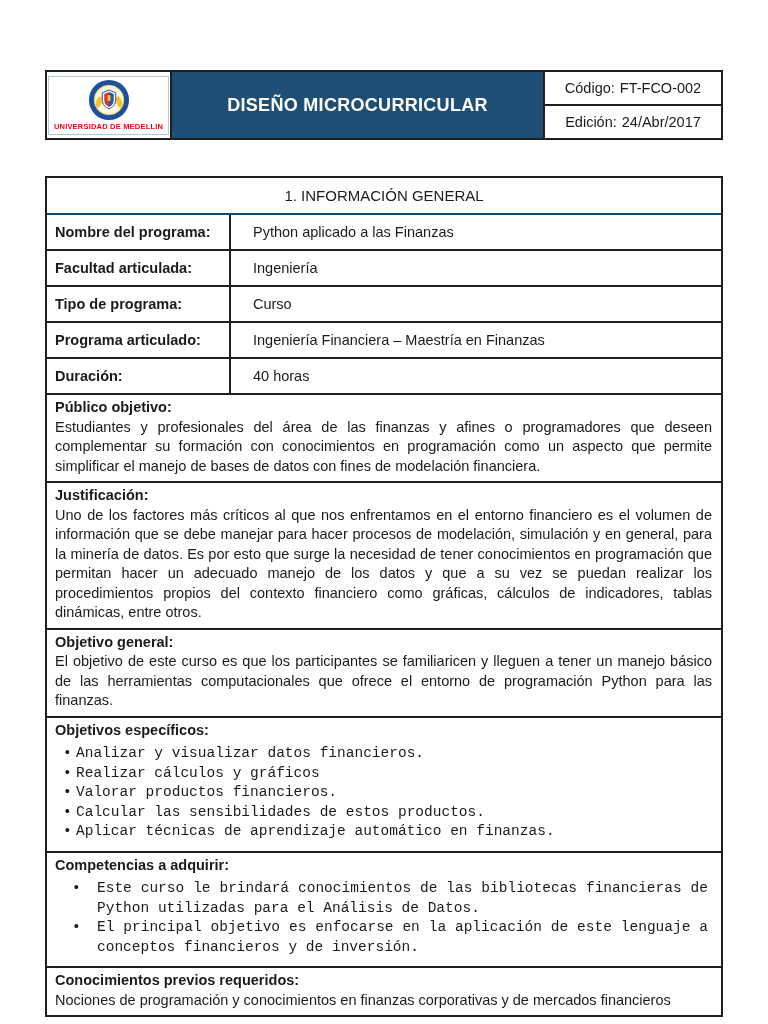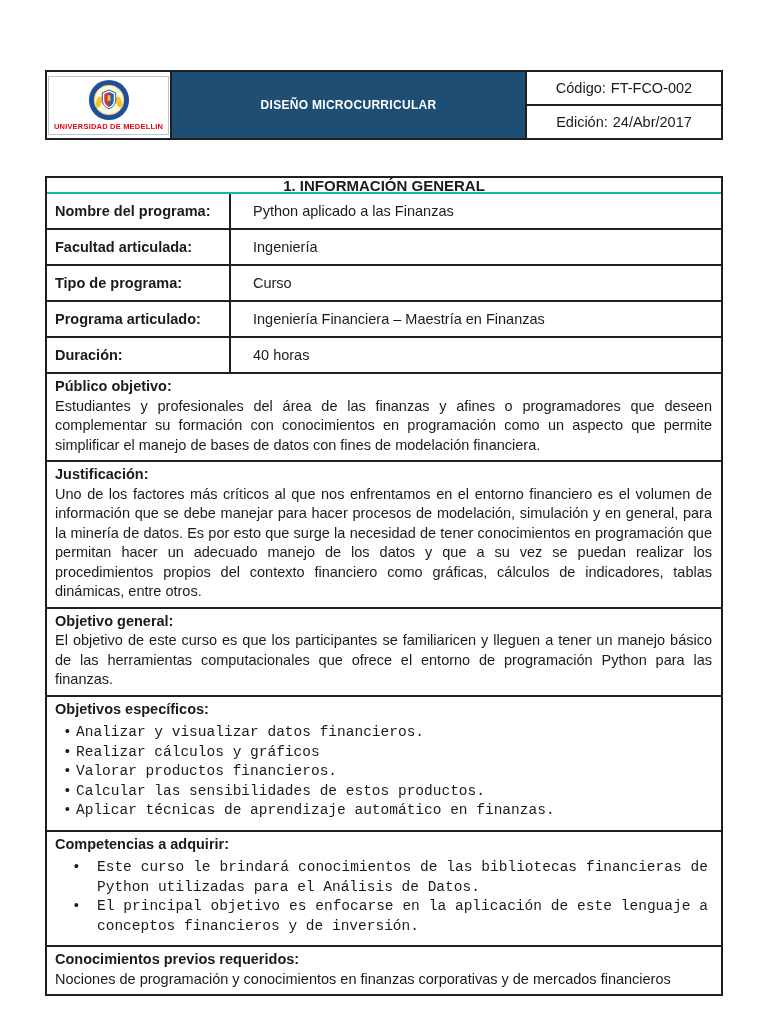--- a/index.html
+++ b/index.html
@@ -22,39 +22,39 @@
   .logo-frame {
     border:1px solid #b9c6d6; padding:2px 5px 3px 5px;
     display:flex; flex-direction:column; align-items:center; gap:1px; background:#fff;
   }
   .logo-caption {
     color:#e30613; font-weight:bold; font-size:7.5px; letter-spacing:0.2px; white-space:nowrap;
   }
   .banner-cell {
     flex:1; background:#1f4e74; color:#ffffff;
     display:flex; align-items:center; justify-content:center;
-    font-weight:bold; font-size:12px; letter-spacing:0.3px;
+    font-weight:bold; font-size:18px; letter-spacing:0.3px;
     border-right:2px solid #1f1f1f; box-sizing:border-box;
   }
-  .meta-col { width:194px; display:flex; flex-direction:column; background:#fff;border-radius:31px; }
+  .meta-col { width:176px; display:flex; flex-direction:column; background:#fff;border-radius:31px; }
   .meta-row {
     flex:1; display:flex; align-items:center; justify-content:center; gap:5px;
     font-size:14.5px; border-bottom:2px solid #1f1f1f; box-sizing:border-box;
   }
   .meta-row:last-child { border-bottom:none;text-align:right; }
 
   
   .info-table {
     position:absolute; top:176px; left:45px; width:678px;
     border:2px solid #1f1f1f; box-sizing:border-box; font-size:14.5px; background:#fff;
   }
   .section-title-row {
-    height:16px; display:flex; align-items:center; justify-content:center;
-    font-weight:bold; font-size:15px;
-    border-bottom:2px solid #14b8a6; box-sizing:border-box;
+    height:37px; display:flex; align-items:center; justify-content:center;
+    font-weight:normal; font-size:15px;
+    border-bottom:2px solid #0c4a6e; box-sizing:border-box;
   }
   .field-row { display:flex; height:36px; border-bottom:2px solid #1f1f1f; box-sizing:border-box; }
   .field-label {
     width:184px; border-right:2px solid #1f1f1f; box-sizing:border-box;
     display:flex; align-items:center; padding-left:8px; font-weight:bold;
   }
   .field-value { flex:1; display:flex; align-items:center; padding-left:10px;margin-left:12px; }
 
   .text-section {
     padding:3px 9px 5px 8px; border-bottom:2px solid #1f1f1f; box-sizing:border-box;

